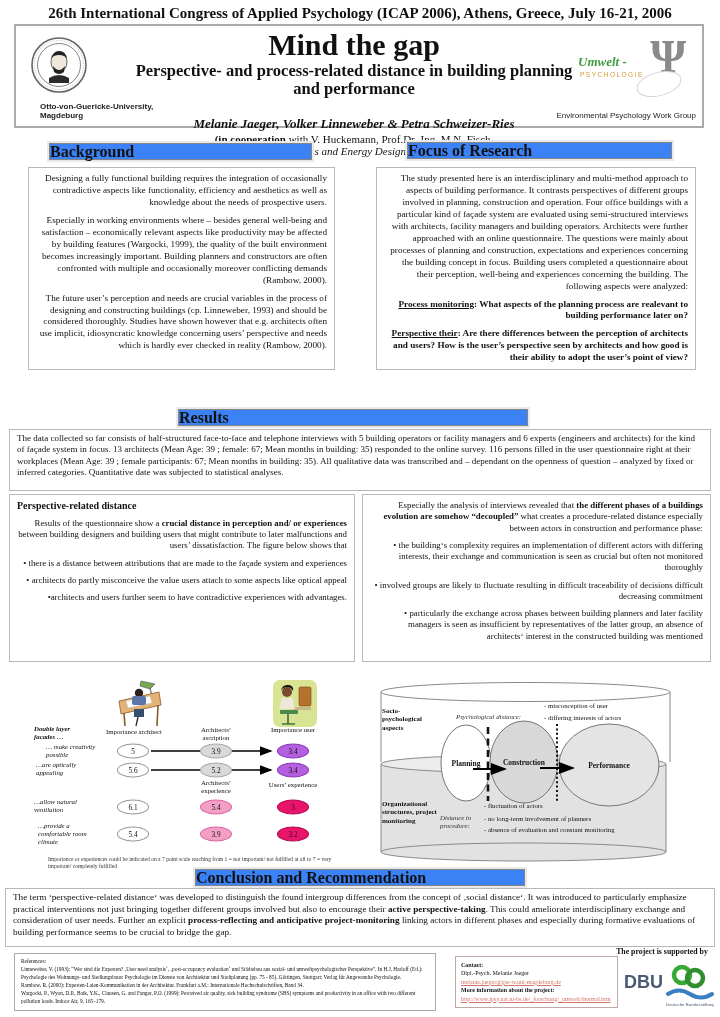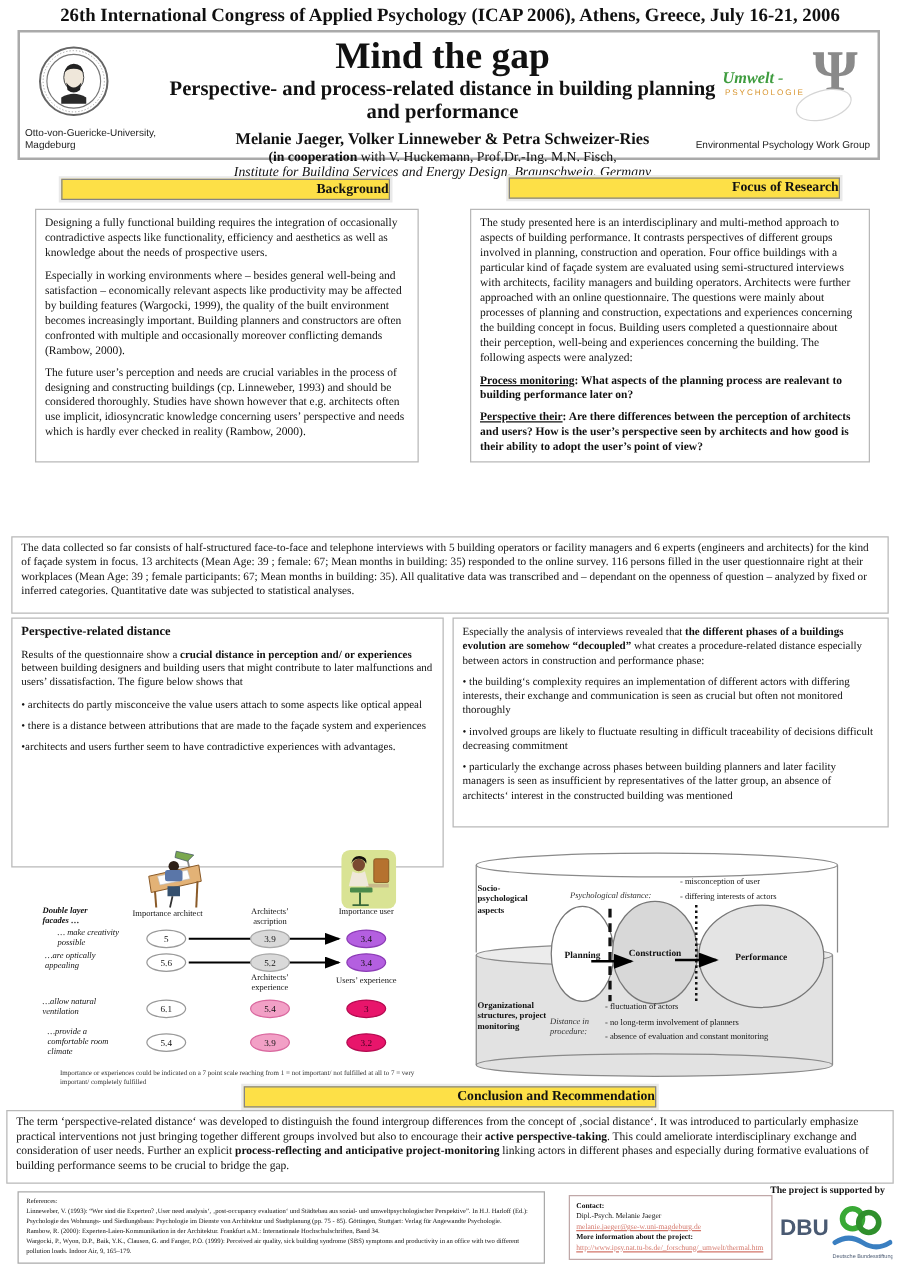--- a/index.html
+++ b/index.html
@@ -7,36 +7,36 @@
   .poster { position:relative; width:720px; height:1017px; background:#fff;
             font-family:"Liberation Serif", serif; color:#111; overflow:hidden; }
   .abs { position:absolute; }
 
   .conf-line { top:5px; left:0; width:100%; text-align:center; font-size:15px; font-weight:bold; }
 
   .header-box { left:14px; top:24px; width:690px; height:104px; border:2px solid #aaa; background:#fff; }
   .hd-center { position:absolute; left:105px; right:115px; top:3px; text-align:center; }
   .hd-title { font-size:30px; font-weight:bold; line-height:1.05; }
   .hd-sub { font-size:16.5px; font-weight:bold; line-height:1.1; margin-top:1px; }
-  .hd-auth { font-size:13px; font-weight:bold; margin-top:5px; }
+  .hd-auth { font-size:13px; font-weight:bold; margin-top:18px;font-style:italic; }
   .hd-coop { font-size:11px; margin-top:1px; }
   .hd-inst { font-size:11px; font-style:italic; }
   .affil { position:absolute; font-family:"Liberation Sans", sans-serif; font-size:8px; line-height:1.2; color:#222; }
-  .affil-l { left:4px; bottom:5px; width:130px; }
+  .affil-l { left:24px; bottom:5px; width:130px;font-weight:bold; }
   .affil-r { right:6px; bottom:5px; width:150px; text-align:right; }
   .uw-logo { position:absolute; right:14px; top:12px; width:110px; height:62px; }
   .uw1 { position:absolute; left:0; top:16px; color:#3f9c3f; font-style:italic; font-weight:bold; font-size:13px; }
   .uw2 { position:absolute; left:2px; top:33px; color:#d8952f; font-size:6.5px; letter-spacing:1.5px; font-family:"Liberation Sans", sans-serif; }
   .uw-psi { position:absolute; right:2px; top:-8px; font-size:46px; color:#8a8a8a; font-weight:bold; }
   .uw-scribble { position:absolute; right:6px; top:34px; width:46px; height:24px; border-radius:50%; border:1px solid #d5d5d5; transform:rotate(-15deg); }
 
-  .sec-head { position:absolute; border:1px solid #858585; box-shadow:0 0 0 2px #e9e9e9; background:#fde047;
-              text-align:right; font-weight:bold; font-size:11px; line-height:15px; }
+  .sec-head { position:absolute; border:1px solid #858585; box-shadow:0 0 0 2px #e9e9e9; background:#3b82f6;
+              text-align:left; font-weight:bold; font-size:16px; line-height:15px; }
   .txt-box { position:absolute; border:1px solid #b8b8b8; background:#fff; padding:5px 7px; overflow:hidden; }
-  .txt-box p { margin-bottom:6px; }
+  .txt-box p { margin-bottom:6px;text-align:right; }
   .fs-body { font-size:9.2px; line-height:1.3; }
   .fs-small { font-size:8.8px; line-height:1.28; }
   .box-head { font-weight:bold; font-size:10px; margin-bottom:5px; }
   .u { text-decoration:underline; }
   b, .b { font-weight:bold; }
 
   
   .fig-l { left:10px; top:665px; width:355px; height:205px; }
   .fl-group { position:absolute; font-style:italic; font-weight:bold; font-size:6.8px; line-height:1.2; }
   .fl-lab { position:absolute; font-style:italic; font-size:6.8px; line-height:1.2; }
@@ -108,27 +108,28 @@
     <p>The future user’s perception and needs are crucial variables in the process of designing and constructing buildings (cp. Linneweber, 1993) and should be considered thoroughly. Studies have shown however that e.g. architects often use implicit, idiosyncratic knowledge concerning users’ perspective and needs which is hardly ever checked in reality (Rambow, 2000).</p>
   </div>
 
   <div class="sec-head" style="left:407px;top:142px;width:265px;height:17px">Focus of Research</div>
   <div class="txt-box fs-body" style="left:376px;top:167px;width:320px;height:203px">
     <p>The study presented here is an interdisciplinary and multi-method approach to aspects of building performance. It contrasts perspectives of different groups involved in planning, construction and operation. Four office buildings with a particular kind of façade system are evaluated using semi-structured interviews with architects, facility managers and building operators. Architects were further approached with an online questionnaire. The questions were mainly about processes of planning and construction, expectations and experiences concerning the building concept in focus. Building users completed a questionnaire about their perception, well-being and experiences concerning the building. The following aspects were analyzed:</p>
     <p class="b"><span class="u">Process monitoring</span><span>: What aspects of the planning process are realevant to building performance later on?</span></p>
     <p class="b"><span class="u">Perspective their</span><span>: Are there differences between the perception of architects and users? How is the user’s perspective seen by architects and how good is their ability to adopt the user’s point of view?</span></p>
   </div>
 
+  <div class="sec-head" style="left:178px;top:409px;width:350px;height:17px">Results</div>
   <div class="txt-box" style="left:9px;top:429px;width:702px;height:62px;font-size:9px;line-height:1.27;padding:3px 7px">The data collected so far consists of half-structured face-to-face and telephone interviews with 5 building operators or facility managers and 6 experts (engineers and architects) for the kind of façade system in focus. 13 architects (Mean Age: 39 ; female: 67; Mean months in building: 35) responded to the online survey. 116 persons filled in the user questionnaire right at their workplaces (Mean Age: 39 ; female participants: 67; Mean months in building: 35). All qualitative data was transcribed and – dependant on the openness of question – analyzed by fixed or inferred categories. Quantitative date was subjected to statistical analyses.</div>
 
-  <div class="txt-box fs-small" style="left:9px;top:494px;width:346px;height:200px">
+  <div class="txt-box fs-small" style="left:9px;top:494px;width:346px;height:168px">
     <div class="box-head">Perspective-related distance</div>
     <p><span>Results of the questionnaire show a </span><b>crucial distance in perception and/ or experiences</b><span> between building designers and building users that might contribute to later malfunctions and users’ dissatisfaction. The figure below shows that</span></p>
+    <p>• there is a distance between attributions that are made to the façade system and experiences</p>
     <p>• architects do partly misconceive the value users attach to some aspects like optical appeal</p>
-    <p>• there is a distance between attributions that are made to the façade system and experiences</p>
     <p>•architects and users further seem to have contradictive experiences with advantages.</p>
   </div>
 
   <div class="txt-box fs-small" style="left:362px;top:494px;width:349px;height:168px">
     <p><span>Especially the analysis of interviews revealed that </span><b>the different phases of a buildings evolution are somehow “decoupled”</b><span> what creates a procedure-related distance especially between actors in construction and performance phase:</span></p>
     <p>• the building‘s complexity requires an implementation of different actors with differing interests, their exchange and communication is seen as crucial but often not monitored thoroughly</p>
     <p>• involved groups are likely to fluctuate resulting in difficult traceability of decisions difficult decreasing commitment</p>
     <p>• particularly the exchange across phases between building planners and later facility managers is seen as insufficient by representatives of the latter group, an absence of architects‘ interest in the constructed building was mentioned</p>
   </div>
 

